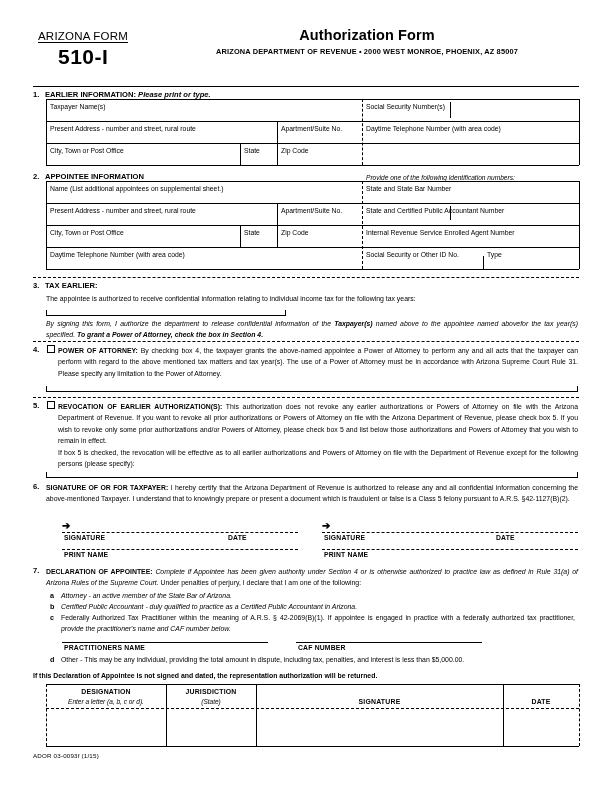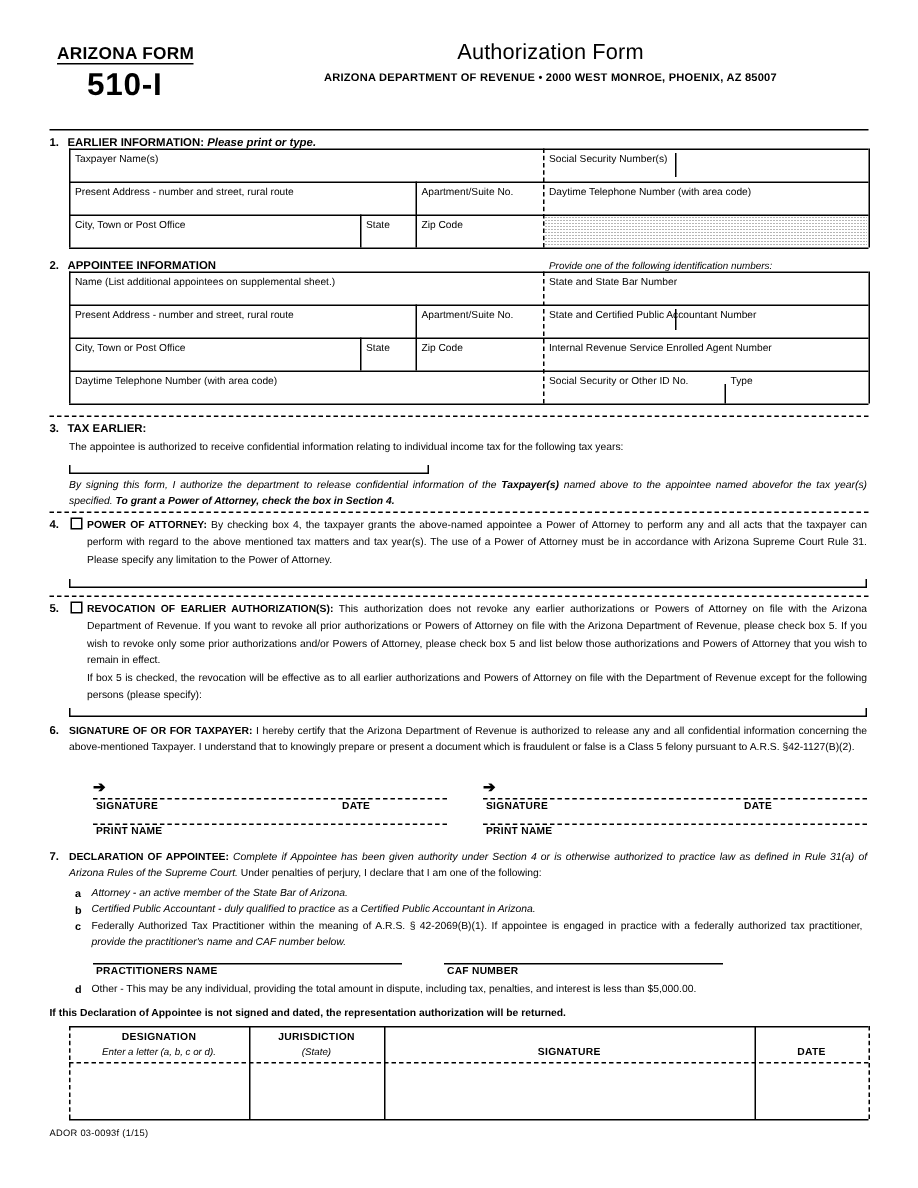--- a/index.html
+++ b/index.html
@@ -28,21 +28,21 @@
     left: 34px;
     top: 26px;
     width: 546px;
     height: 58px;
   }
   .form-label {
     position: absolute;
     left: 4px;
     top: 4px;
     font-size: 11.5px;
-    font-weight: bold;
+    font-weight: normal;
     letter-spacing: .2px;
     border-bottom: 1.6px solid #000;
     padding-bottom: 0px;
     line-height: 12px;
   }
   .form-number {
     position: absolute;
     left: 24px;
     top: 20px;
     font-size: 21px;
@@ -58,21 +58,21 @@
     text-align: center;
   }
   .title-1 {
     font-size: 14.5px;
     font-weight: bold;
     line-height: 18px;
     letter-spacing: .1px;
   }
   .title-2 {
     font-size: 14.5px;
-    font-weight: normal;
+    font-weight: bold;
     line-height: 18px;
     letter-spacing: .1px;
     text-align: center;
   }
   .title-sub {
     font-size: 7.4px;
     font-weight: bold;
     line-height: 12px;
     margin-top: 2px;
     letter-spacing: .15px;

